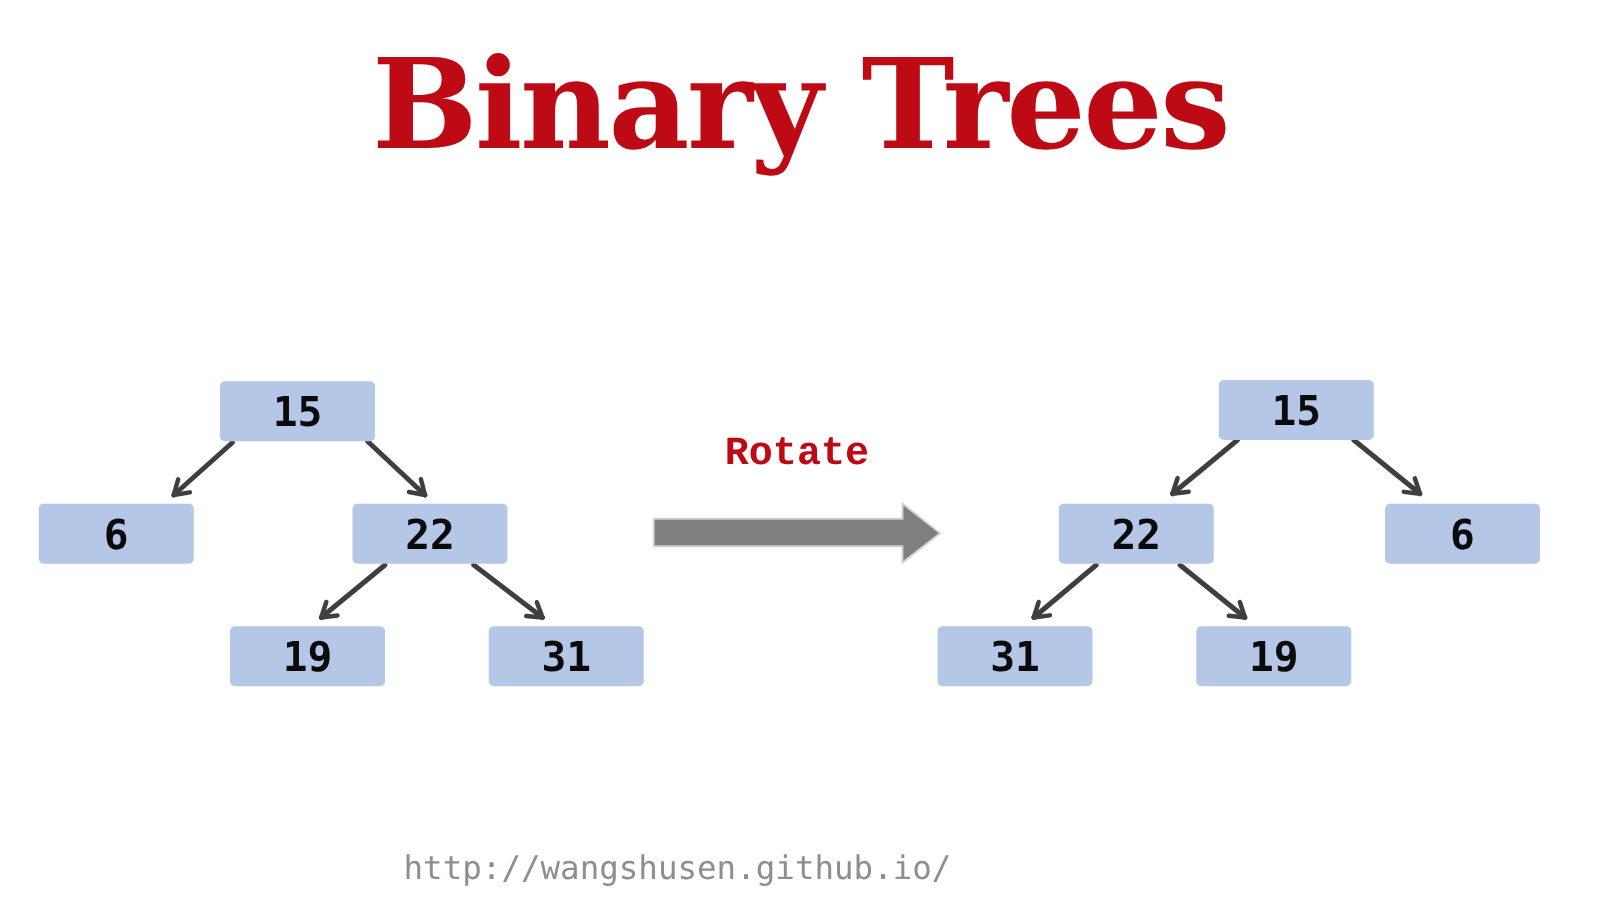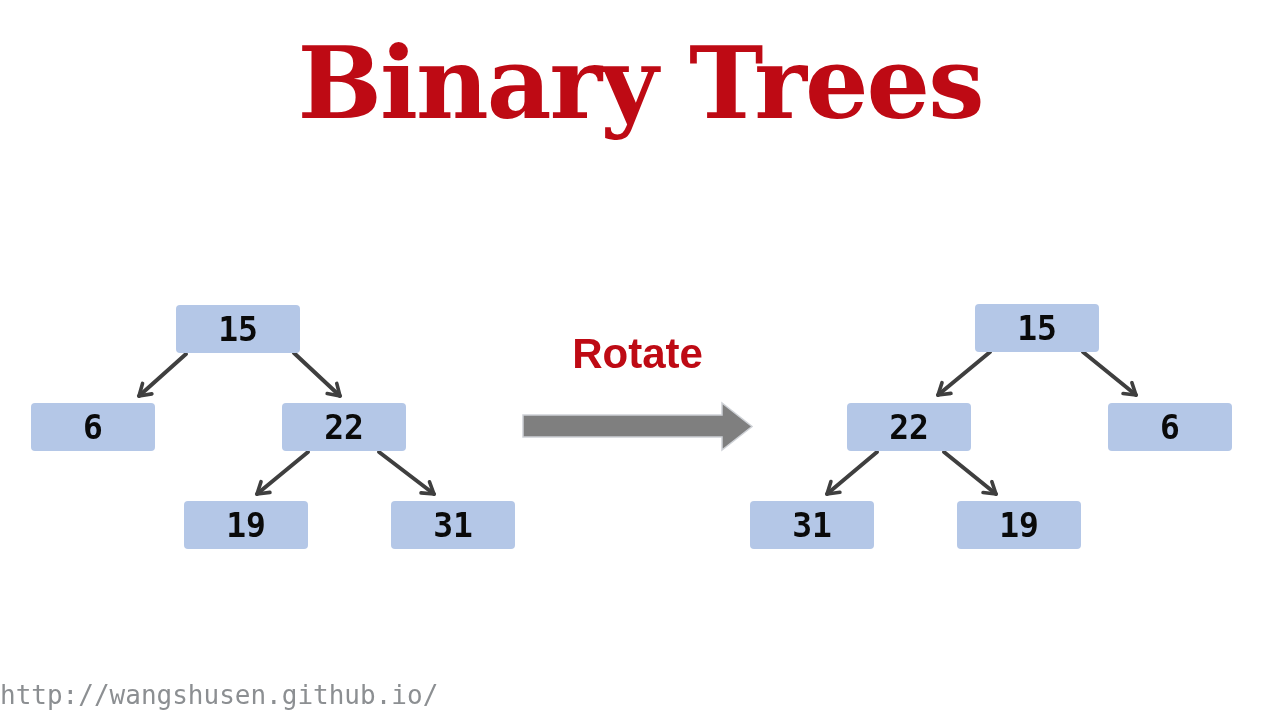--- a/index.html
+++ b/index.html
@@ -43,25 +43,25 @@
 
   
   .a-15 { left: 975px; top: 304px; }
   .a-22 { left: 847px; top: 403px; }
   .a-6  { left: 1108px; top: 403px; }
   .a-31 { left: 750px; top: 501px; }
   .a-19 { left: 957px; top: 501px; }
 
   .rotate-label {
     position: absolute;
-    left: 525px; top: 330px; width: 225px;
+    left: 525px; top: 344px; width: 225px;
     text-align: center;
-    font-family: Liberation Sans, sans-serif;
+    font-family: Liberation Mono, monospace;
     font-weight: bold;
-    font-size: 42px;
+    font-size: 32px;
     color: var(--rotate-red, #be0a14);
   }
 
   svg.overlay {
     position: absolute; inset: 0;
     width: 1280px; height: 720px;
     pointer-events: none;
   }
   .edge {
     stroke: var(--edge, #3f3f3f);
@@ -77,21 +77,21 @@
   }
   .rotate-arrow {
     fill: var(--rotate-arrow-fill, #7f7f7f);
     stroke: var(--rotate-arrow-outline, #ced1d6);
     stroke-width: 1.5;
   }
 
   .footer {
     position: absolute;
     left: 0; top: 680px; width: 1084px;
-    text-align: left;
+    text-align: center;
     font-family: "DejaVu Sans Mono", monospace;
     font-size: 26px;
     color: var(--footer-text, #8c8f92);
   }
 </style>
 </head>
 <body>
 
 <div class="slide">
 

